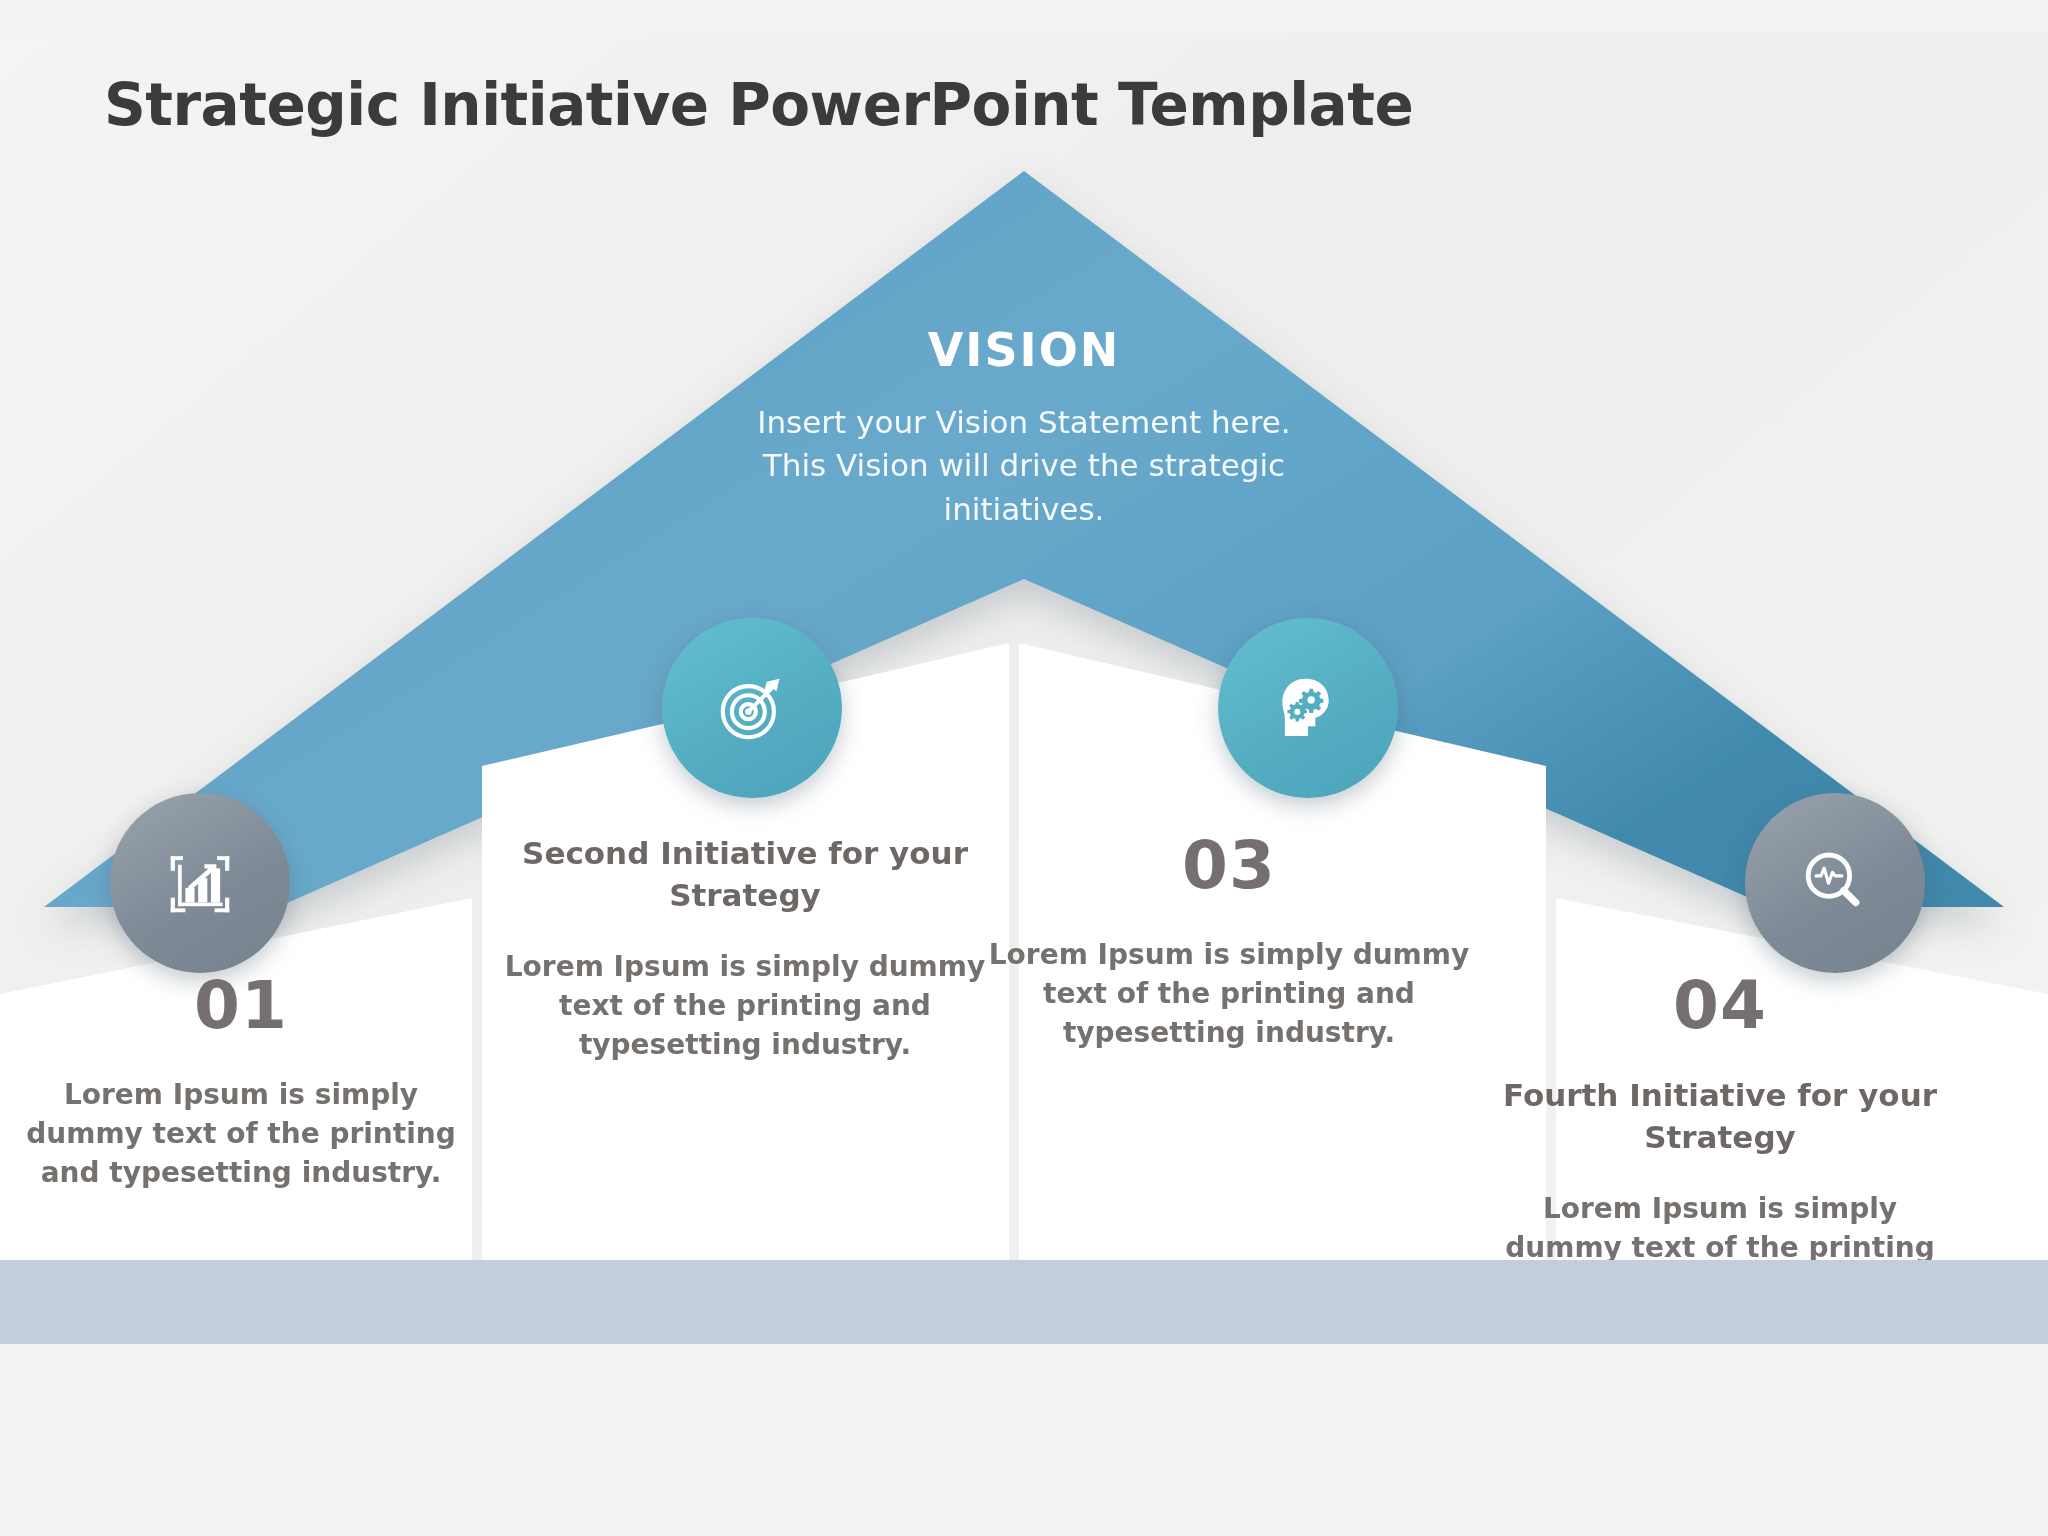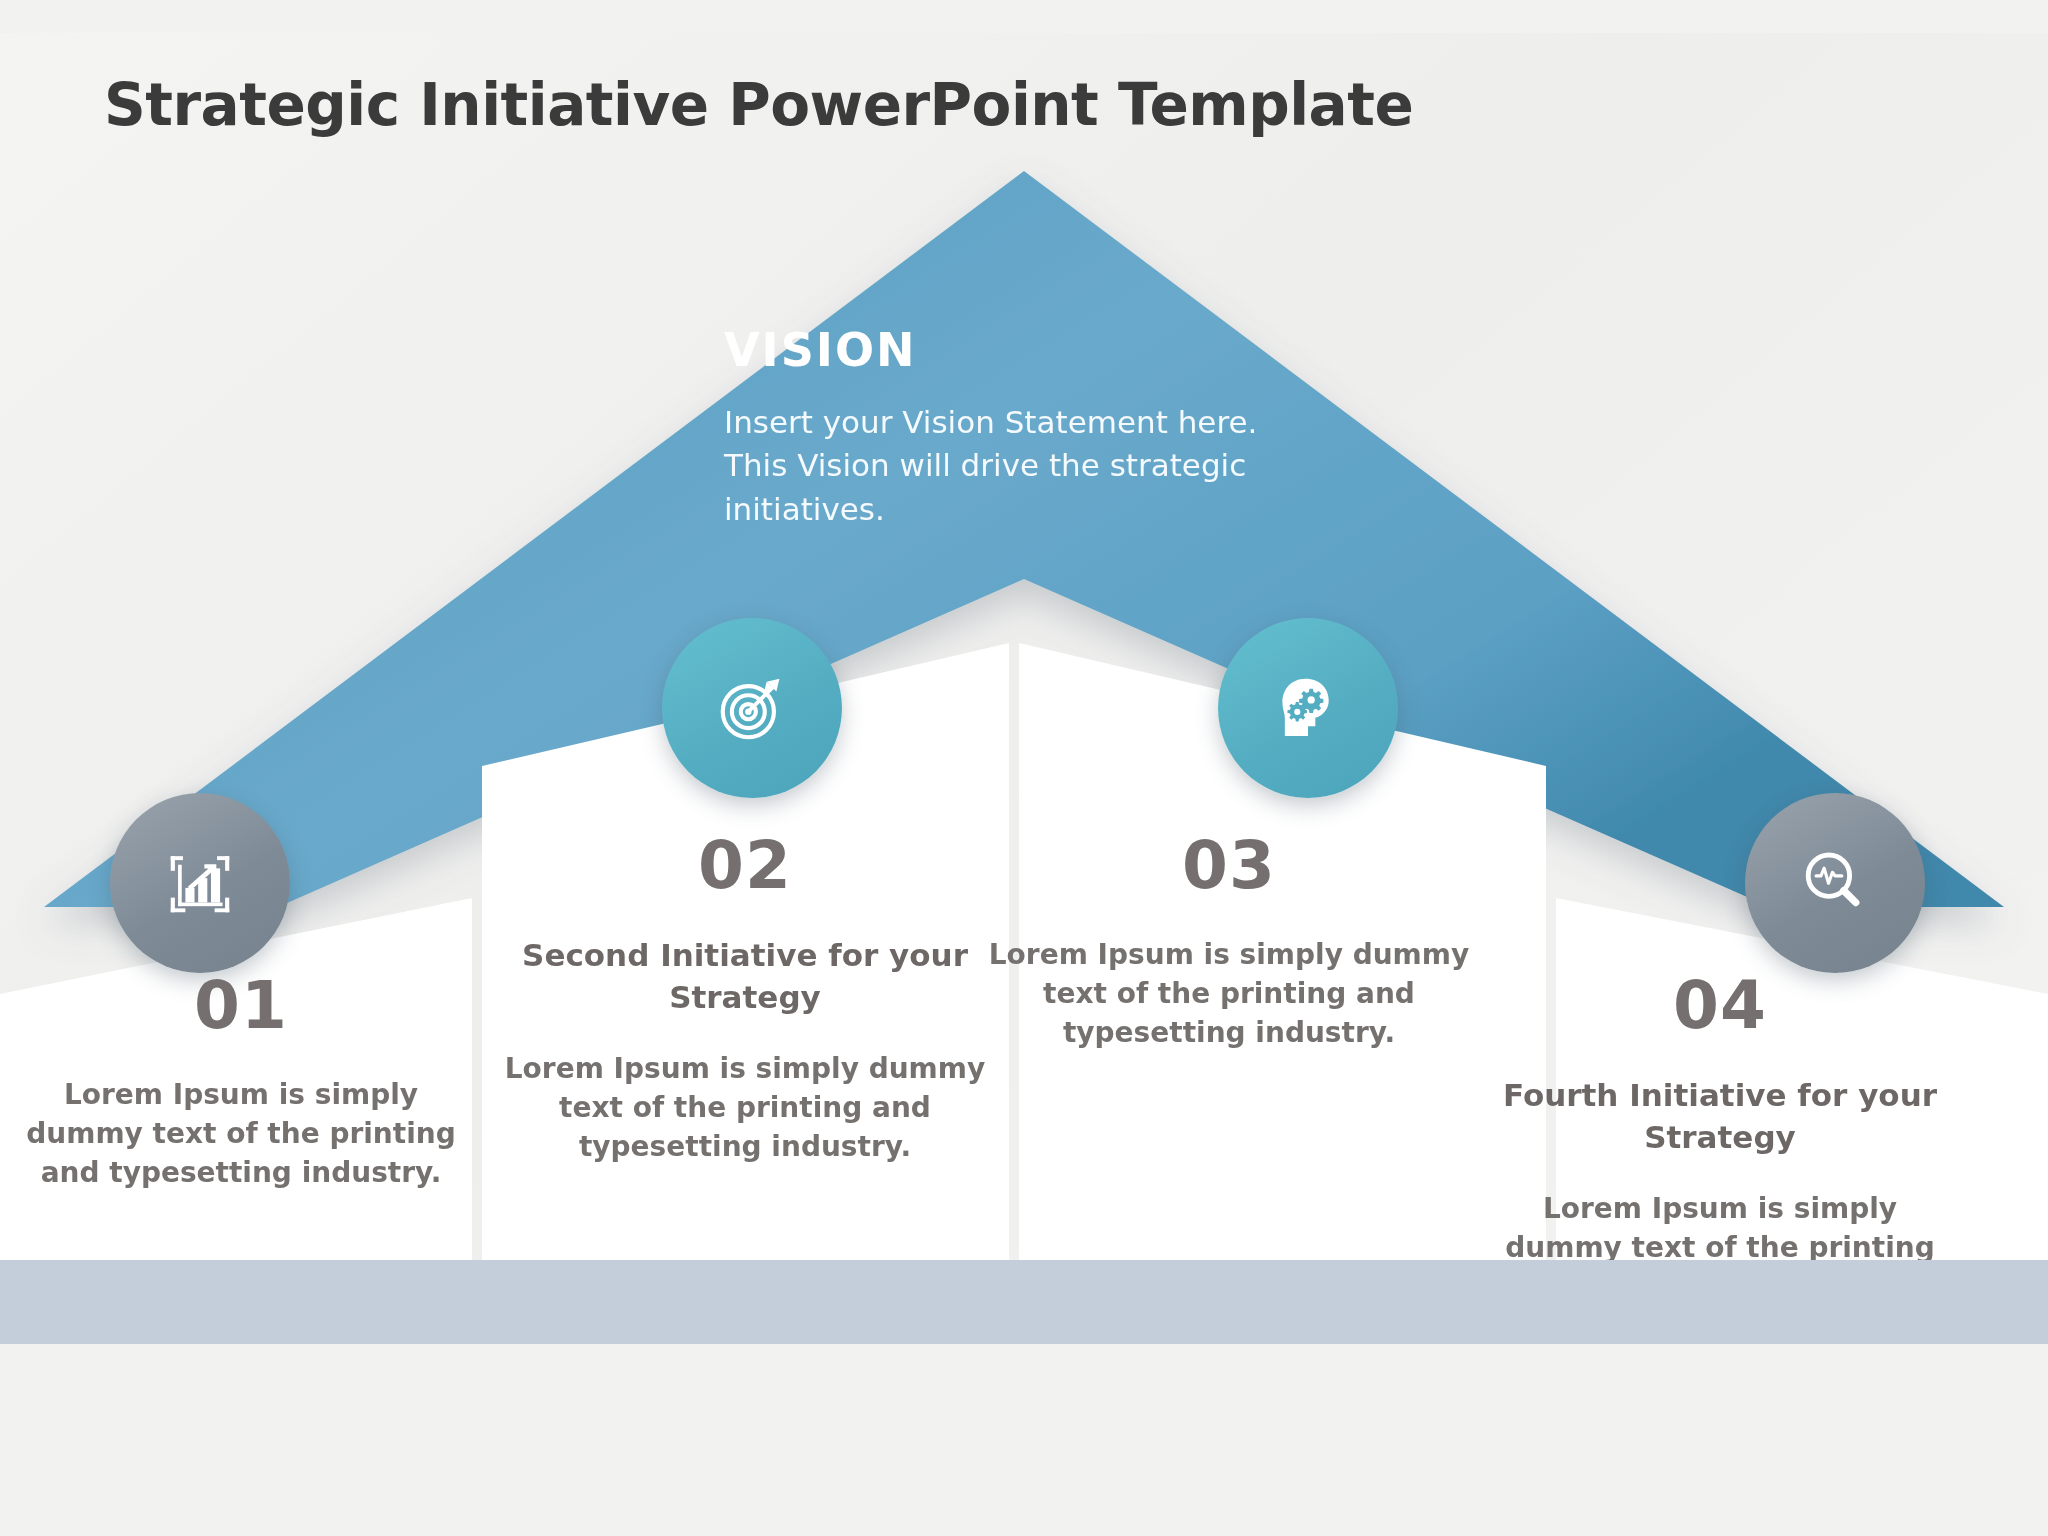--- a/index.html
+++ b/index.html
@@ -99,21 +99,21 @@
     color:#75716f;
     line-height:1.40;
     font-weight:700;
   }
 
   
   #vision-block {
     position:absolute;
     left:724px; top:290px;
     width:600px;
-    text-align:left;
+    text-align:center;
     z-index:5;
   }
   #vision-title {
     font-size:46px;
     font-weight:bold;
     color:#ffffff;
     letter-spacing:2px;
     margin-bottom:24px;
   }
   #vision-body {
@@ -235,21 +235,20 @@
       <line x1="39.2" y1="38.2" x2="49" y2="48" stroke="#ffffff" stroke-width="6" stroke-linecap="round"></line>
     </svg>
   </div>
 
   <div class="card-text" id="text-1">
     <div class="num">01</div>
     <div class="body">Lorem Ipsum is simply dummy text of the printing and typesetting industry.</div>
   </div>
 
   <div class="card-text" id="text-2">
-    <div class="num">02</div>
     <div class="head">Second Initiative for your Strategy</div>
     <div class="body">Lorem Ipsum is simply dummy text of the printing and typesetting industry.</div>
   </div>
 
   <div class="card-text" id="text-3">
     <div class="num">03</div>
     <div class="body">Lorem Ipsum is simply dummy text of the printing and typesetting industry.</div>
   </div>
 
   <div class="card-text" id="text-4">

